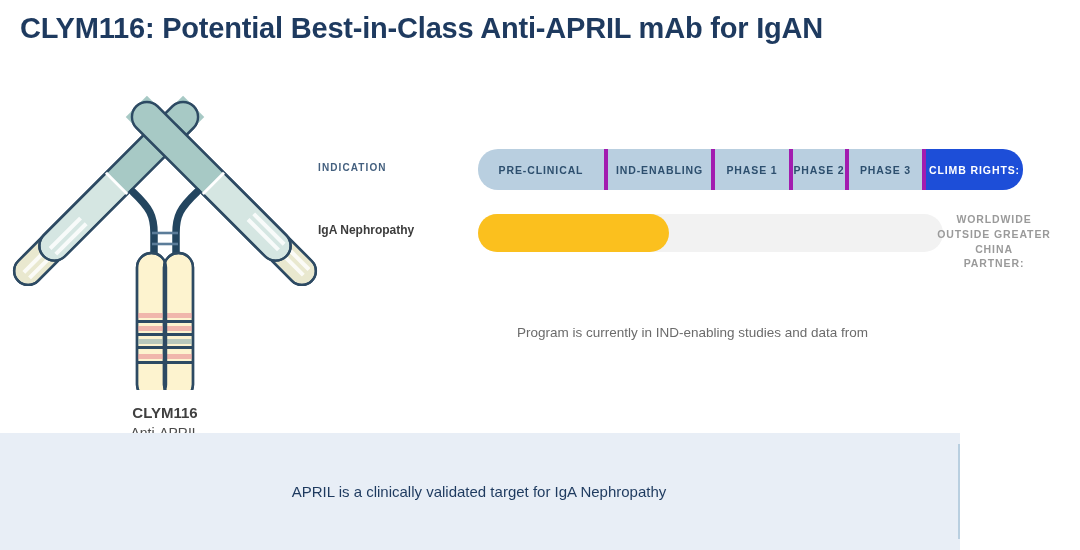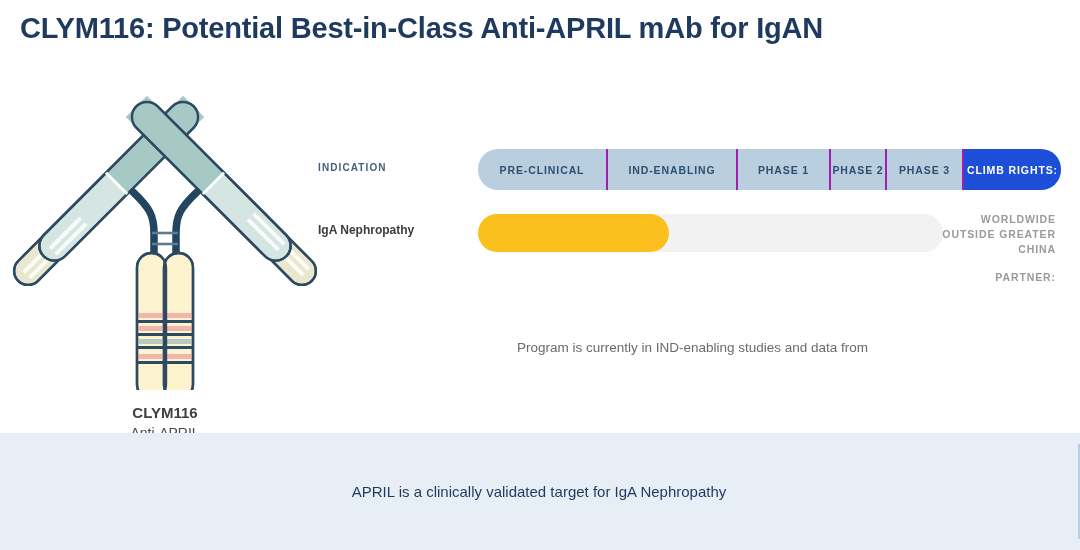--- a/index.html
+++ b/index.html
@@ -41,62 +41,61 @@
   .phase-bar {
     position: absolute; left: 478px; top: 149px;
     width: 590px; height: 41px;
     display: flex;
   }
   .phase-cell {
     background: #b9cfe0;
     color: #2d4f6e;
     font-size: 10.5px; font-weight: bold; letter-spacing: 0.9px;
     display: flex; align-items: center; justify-content: center;
-    border-right: 2px solid #a21caf;
+    border-right: 4px solid #a21caf;
     text-align: center;
   }
   .phase-cell.first { border-top-left-radius: 20px; border-bottom-left-radius: 20px; }
   .phase-cell.rights {
     background: #1d4ed8; color: #ffffff; border-right: none;
     border-top-right-radius: 20px; border-bottom-right-radius: 20px;
   }
 
   .track {
     position: absolute; left: 478px; top: 214px;
     width: 465px; height: 38px;
     background: #f2f2f2; border-radius: 19px;
   }
   .track-fill {
     position: absolute; left: 0; top: 0; height: 38px;
     background: #fbc01e; border-radius: 19px;
   }
 
   .rights-col {
     position: absolute; left: 932px; top: 212px;
-    width: 124px; text-align: right;
+    width: 124px; text-align: center;
   }
   .rights-text {
     font-size: 10.5px; font-weight: bold; letter-spacing: 0.9px;
     color: #9a9a9a; line-height: 15px;
   }
   .partner-text {
-    margin-top: 14px;
     font-size: 10.5px; font-weight: bold; letter-spacing: 0.9px;
     color: #9a9a9a;
   }
   .partner-logo { margin-top: 8px; display: flex; justify-content: center; }
 
   .program-note {
     position: absolute; left: 460px; top: 322px; width: 465px;
-    text-align: center; font-size: 13.5px; color: #6b6b6b; line-height: 21px; margin-top: 15px;
+    text-align: center; font-size: 13.5px; color: #6b6b6b; line-height: 21px;
   }
 
   
   .band {
-    position: absolute; left: 0; top: 433px; width: 1080px; height: 117px;
+    position: absolute; left: 0; top: 433px; width: 960px; height: 117px;
     background: #e8eef6;
     display: flex; align-items: center;
   }
   .band-col {
     flex: 1 1 0; padding: 0 26px;
     text-align: center;
     font-size: 15px; line-height: 24px; color: #1e3a5f;
   }
   .band-div {
     width: 1px; height: 95px; background: #b9cfe0; flex: 0 0 auto;
@@ -196,22 +195,22 @@
       <div class="ab-sub">Anti-APRIL</div>
       <div class="ab-sub">Fc⁺, mAb</div>
     </div>
   </div>
 
   <div class="ind-label">INDICATION</div>
   <div class="ind-name">IgA Nephropathy</div>
 
   <div class="phase-bar">
     <div class="phase-cell first" style="width:130px">PRE-CLINICAL</div>
-    <div class="phase-cell" style="width:130px">IND-ENABLING</div>
-    <div class="phase-cell" style="width:93px">PHASE 1</div>
+    <div class="phase-cell" style="width:107px">IND-ENABLING</div>
+    <div class="phase-cell" style="width:78px">PHASE 1</div>
     <div class="phase-cell" style="width:56px">PHASE 2</div>
     <div class="phase-cell" style="width:77px">PHASE 3</div>
     <div class="phase-cell rights" style="width:97px">CLIMB RIGHTS:</div>
   </div>
 
   <div class="track">
     <div class="track-fill" id="trackFill" style="width: 41%; background: rgb(251, 192, 30);"></div>
   </div>
 
   <div class="rights-col">

